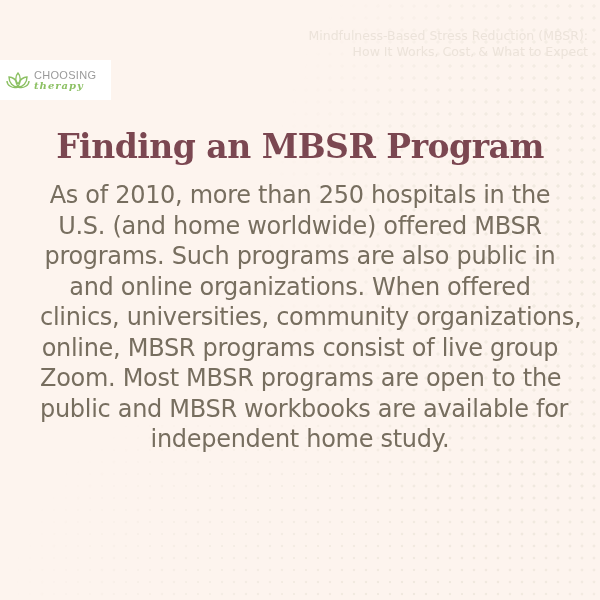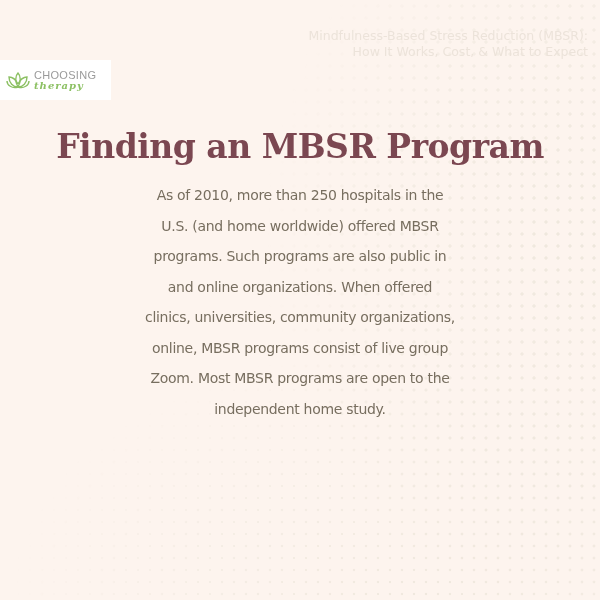--- a/index.html
+++ b/index.html
@@ -41,21 +41,21 @@
       font-size: 12.5px; line-height: 16px; color: #ece3da;
     }
     h1 {
       position: absolute; left: 0; right: 0; top: 115px; margin: 12px;
       text-align: center; font-family: "DejaVu Serif", serif; font-weight: bold;
       font-size: 33px; color: #7b4751; letter-spacing: -0.5px;
     }
     .body-text {
       position: absolute; left: 40px; right: 40px; top: 180px; margin: 0;
       text-align: center; font-family: "DejaVu Sans", sans-serif;
-      font-size: 14px; line-height: 30.5px; color: #776e5f; font-weight: normal;
+      font-size: 24px; line-height: 30.5px; color: #776e5f; font-weight: normal;
       letter-spacing: -0.3px;
     }
     .body-text span { display: block; white-space: nowrap; }
   </style>
 </head>
 <body>
 
 <div class="dots"></div>
 <div class="dots2"></div>
 
@@ -81,14 +81,15 @@
 <h1>Finding an MBSR Program</h1>
 
 <p class="body-text">
   <span>As of 2010, more than 250 hospitals in the</span>
   <span>U.S. (and home worldwide) offered MBSR</span>
   <span>programs. Such programs are also public in</span>
   <span>and online organizations. When offered</span>
   <span>clinics, universities, community organizations,</span>
   <span>online, MBSR programs consist of live group</span>
   <span>Zoom. Most MBSR programs are open to the</span>
+  <span>public and MBSR workbooks are available for</span>
   <span>independent home study.</span>
 </p>
 
 </body></html>

